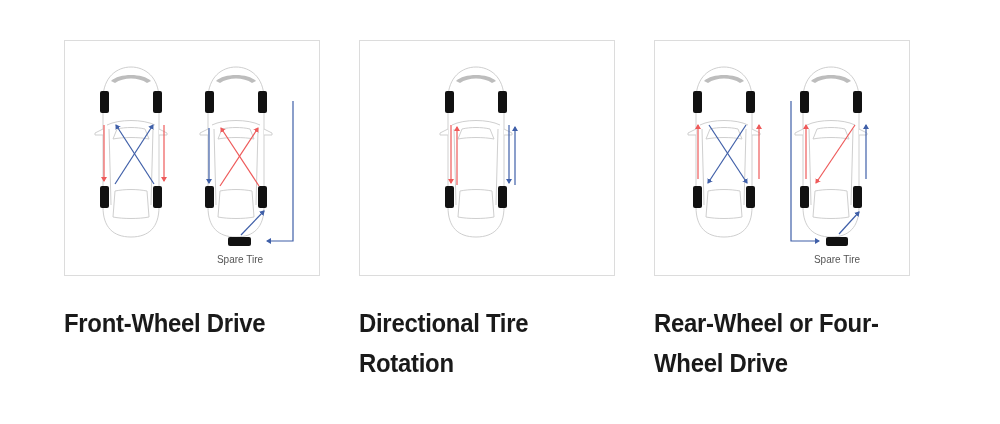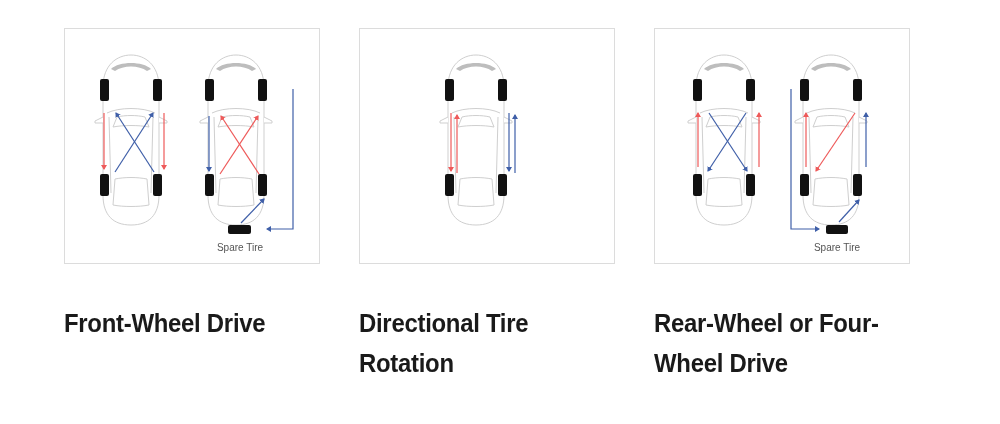--- a/index.html
+++ b/index.html
@@ -1,19 +1,19 @@
 <!DOCTYPE html>
 <html><head>
 <meta charset="utf-8">
 <style>
   html, body { margin:0; padding:0; background:#ffffff; }
   body { width:1000px; height:424px; position:relative; overflow:hidden;
          font-family:"Liberation Sans", "DejaVu Sans", sans-serif; }
   .card { position:absolute; top:0; width:256px; }
-  .panel { position:absolute; top:28px; width:254px; height:234px;
+  .panel { position:absolute; top:40px; width:254px; height:234px;
            border:1px solid #dcdcdc; background:#fff; }
   .panel svg { position:absolute; left:0; top:0; }
   .title { position:absolute; top:303px; width:270px;
            font-size:26px; line-height:40px; font-weight:bold;
            color:#1a1a1a; letter-spacing:-0.3px;
            font-stretch:condensed; transform:scaleX(0.92); transform-origin:left top; }
   .spare-label { font-family:"Liberation Sans", sans-serif; font-size:10px; fill:#555; }
 </style>
 </head>
 <body>

